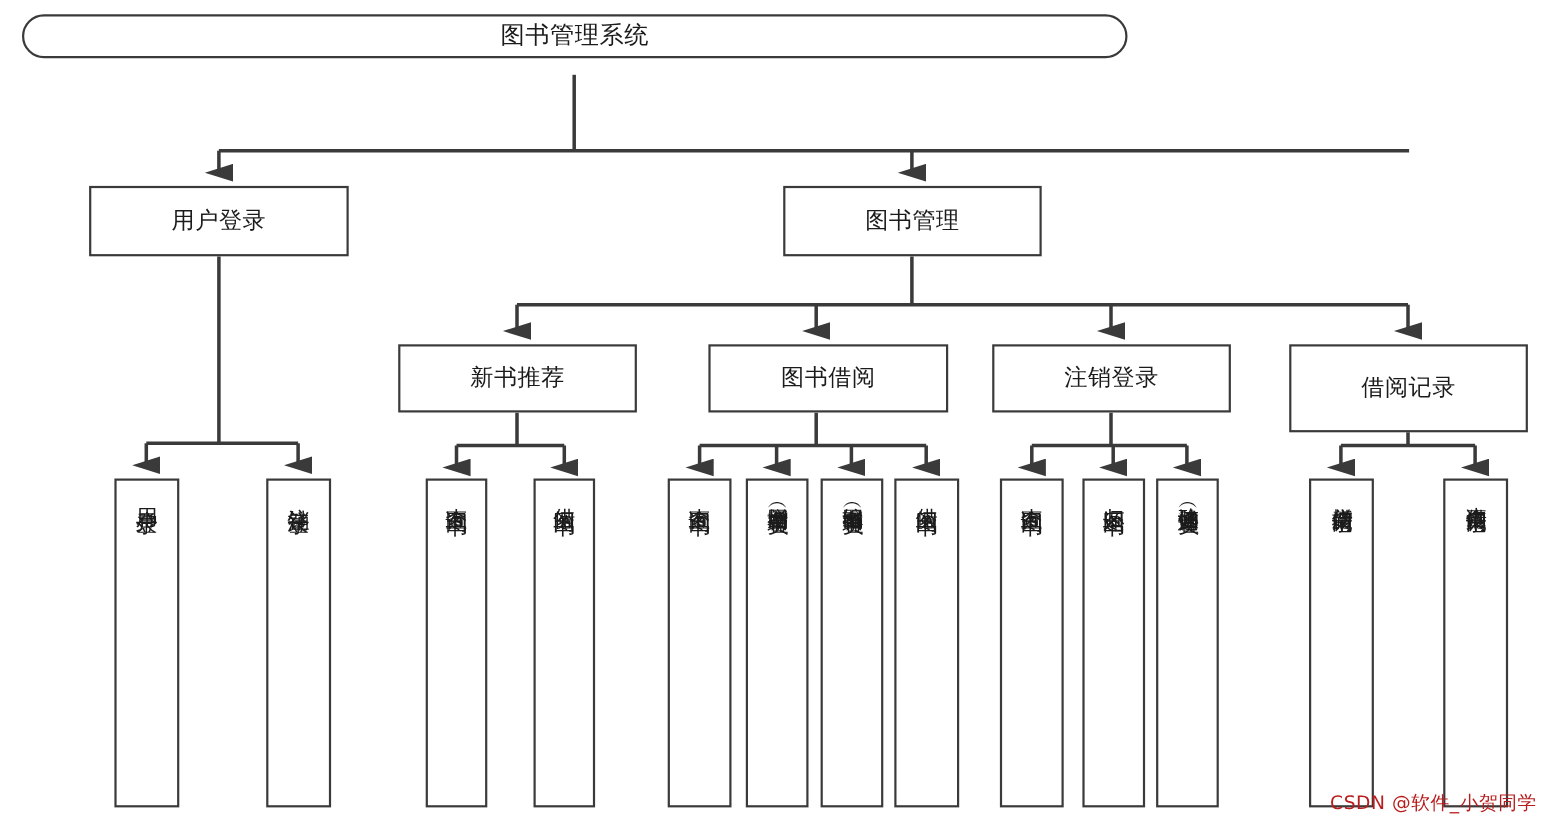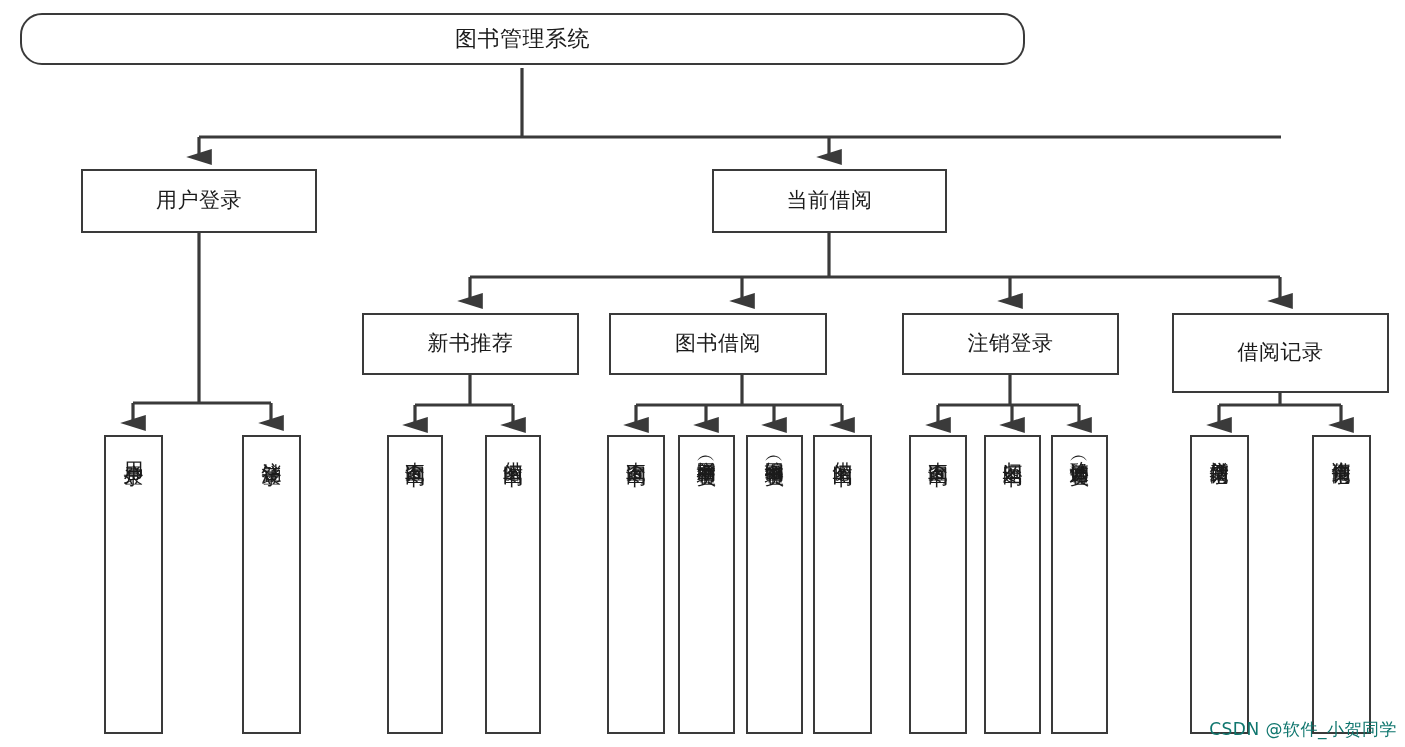--- a/index.html
+++ b/index.html
@@ -62,21 +62,21 @@
   }
   .node.leaf.tall .lbl {
     font-size: 19px;
     letter-spacing: 1px;
   }
   #watermark {
     position: absolute;
     right: 8px;
     bottom: 6px;
     font-size: 17px;
-    color: #0f766e;
+    color: #b91c1c;
     white-space: nowrap;
     letter-spacing: 0.5px;
   }
 </style>
 </head>
 <body>
 
 <div id="stage">
 
   <svg id="edges" viewBox="0 0 1405 747">
@@ -122,35 +122,35 @@
       <path d="M1012,405 L1012,424" marker-end="url(#arw)"></path>
       <path d="M1079,405 L1079,424" marker-end="url(#arw)"></path>
 
       <path d="M1280,375 L1280,405"></path>
       <path d="M1219,405 L1341,405"></path>
       <path d="M1219,405 L1219,424" marker-end="url(#arw)"></path>
       <path d="M1341,405 L1341,424" marker-end="url(#arw)"></path>
     </g>
   </svg>
 
-  <div class="node root horiz" style="left: 20px; top: 13px; width: 1005px; height: 52px; border-radius: 22px;">
+  <div class="node root horiz" style="left: 20px; top: 13px; width: 1005px; height: 40px; border-radius: 22px;">
     <span class="lbl">图书管理系统</span>
   </div>
 
   <div class="node horiz" style="left: 81px; top: 169px; width: 236px; height: 64px;">
     <span class="lbl">用户登录</span>
   </div>
   <div class="node horiz" style="left: 712px; top: 169px; width: 235px; height: 64px;">
-    <span class="lbl">当前借阅</span>
+    <span class="lbl">图书管理</span>
   </div>
 
   <div class="node horiz" style="left: 362px; top: 313px; width: 217px; height: 62px;">
     <span class="lbl">新书推荐</span>
   </div>
-  <div class="node horiz" style="left: 609px; top: 313px; width: 218px; height: 62px;">
+  <div class="node horiz" style="left: 644px; top: 313px; width: 218px; height: 62px;">
     <span class="lbl">图书借阅</span>
   </div>
   <div class="node horiz" style="left: 902px; top: 313px; width: 217px; height: 62px;">
     <span class="lbl">注销登录</span>
   </div>
   <div class="node horiz" style="left: 1172px; top: 313px; width: 217px; height: 80px;">
     <span class="lbl">借阅记录</span>
   </div>
 
   <div class="node leaf" style="left: 104px; top: 435px; width: 59px; height: 299px;">

